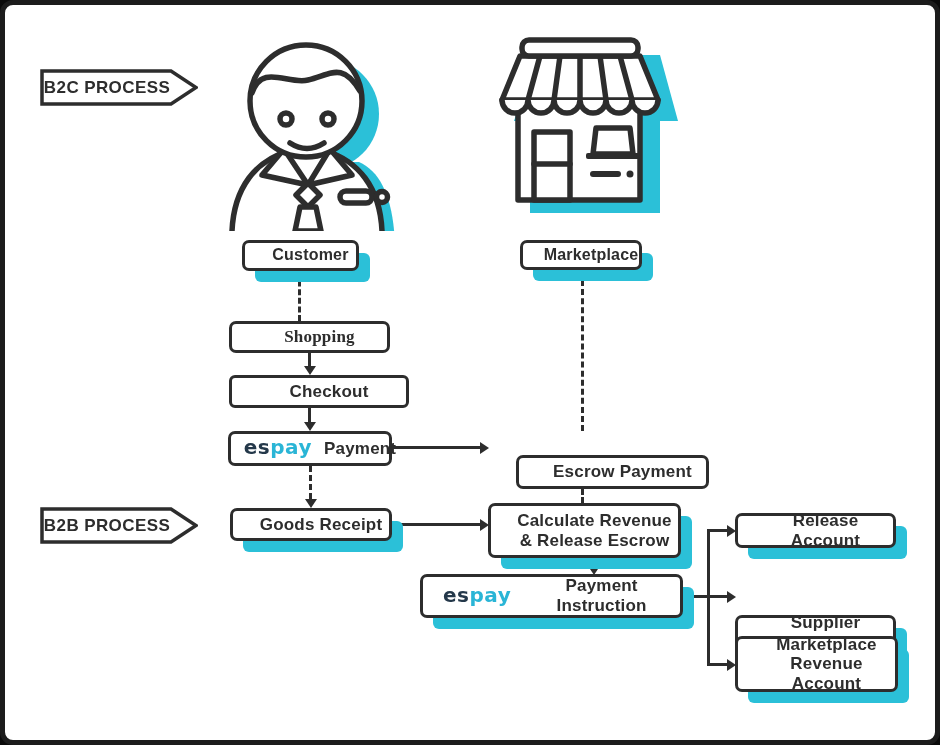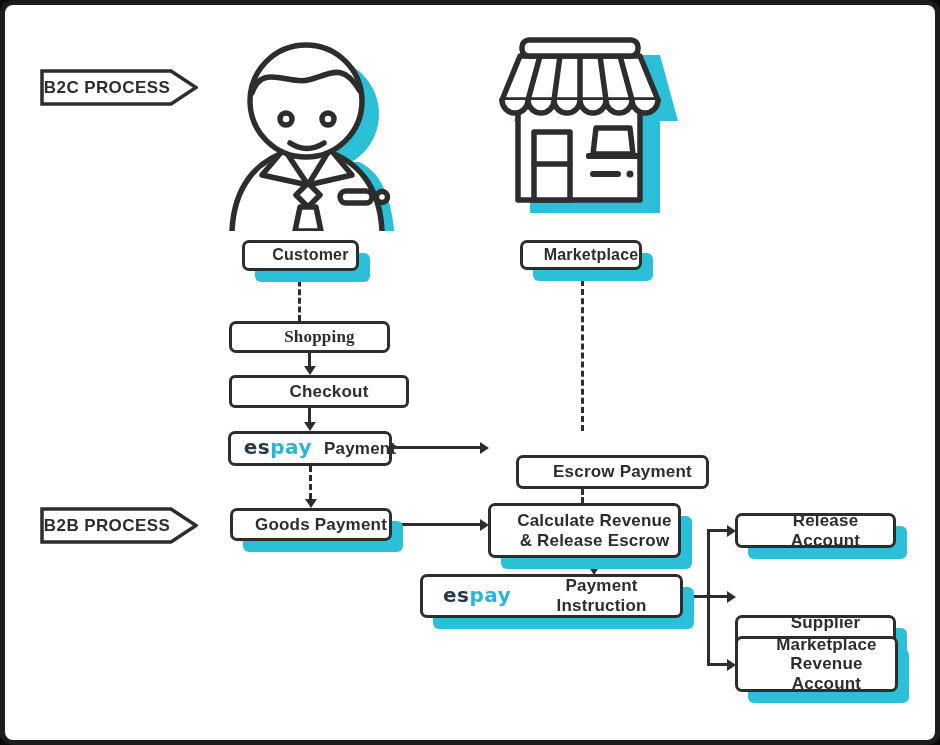--- a/index.html
+++ b/index.html
@@ -176,21 +176,21 @@
       </span>
     <span>Payment</span>
   </span>
 </div>
 
 <div class="box" style="left:516px;top:431px;width:193px;height:34px;margin-top:24px;">
   <span>Escrow Payment</span>
 </div>
 
 <div class="box shadow" style="left:230px;top:508px;width:162px;height:33px;">
-  <span>Goods Payment</span>
+  <span>Goods Receipt</span>
 </div>
 
 <div class="box shadow" style="left:488px;top:503px;width:193px;height:55px;">
   <span class="stack">
     <span>Calculate Revenue</span>
     <span>&amp; Release Escrow</span>
   </span>
 </div>
 
 <div class="box shadow" style="left:420px;top:574px;width:263px;height:44px;">

